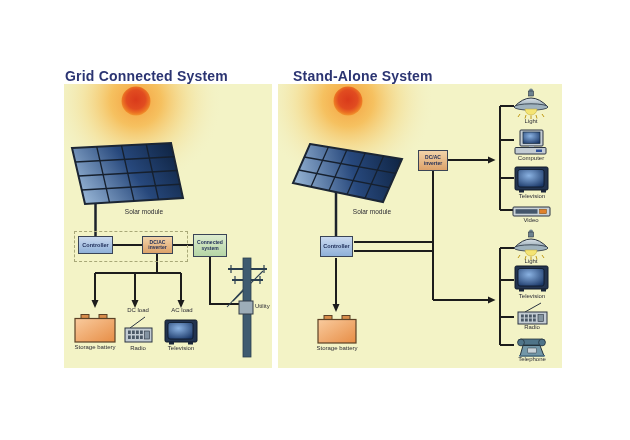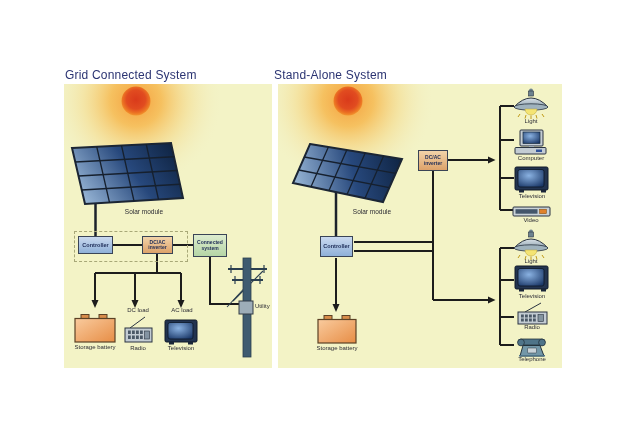--- a/index.html
+++ b/index.html
@@ -1,18 +1,18 @@
 <!DOCTYPE html>
 <html><head>
 <meta charset="utf-8">
 <style>
   html,body { margin:0; padding:0; background:#ffffff; }
   .canvas { position:relative; width:630px; height:440px; background:#ffffff;
             font-family:"Liberation Sans", sans-serif; overflow:hidden; }
-  .title { position:absolute; top:68px; font-size:12px; font-weight:normal;
+  .title { position:absolute; top:68px; font-size:14px; font-weight:bold;
            color:#2b3472; letter-spacing:.2px; white-space:nowrap; }
   .panel { position:absolute; top:84px; height:284px; background:#f3f3c6; overflow:hidden; }
   .panel.pleft  { left:64px;  width:208px; }
   .panel.pright { left:278px; width:284px; }
   svg.layer { position:absolute; left:0; top:0; }
   .box { position:absolute; display:flex; align-items:center; justify-content:center;
          text-align:center; font-weight:bold; color:#1c2a55; border:1px solid #3a4456;
          box-sizing:border-box; line-height:1.1; padding:1px; }
   .box.blue  { background:linear-gradient(180deg,#cad9ef,#8fb0d8); font-size:5.5px; }
   .box.tan   { background:linear-gradient(180deg,#f1d3a9,#dda26a); font-size:5px; }
@@ -22,21 +22,21 @@
          transform:translateX(-50%); }
   .lbl.big { font-size:6.5px; }
   .lbl.noC { transform:none; }
 </style>
 </head>
 <body>
 
 <div class="canvas">
 
   <div class="title" style="left:65px">Grid Connected System</div>
-  <div class="title" style="left:274px">Stand-Alone System</div>
+  <div class="title" style="left:293px">Stand-Alone System</div>
 
   <div class="panel pleft">
     <svg class="layer" width="208" height="284" viewBox="0 0 208 284">
       <defs>
         <radialGradient id="glowL" cx="50%" cy="50%" r="50%">
           <stop offset="0%" stop-color="#f49a35" stop-opacity="0.95"></stop>
           <stop offset="30%" stop-color="#f6b84e" stop-opacity="0.85"></stop>
           <stop offset="62%" stop-color="#f5d887" stop-opacity="0.5"></stop>
           <stop offset="100%" stop-color="#f2ecc0" stop-opacity="0"></stop>
         </radialGradient>

